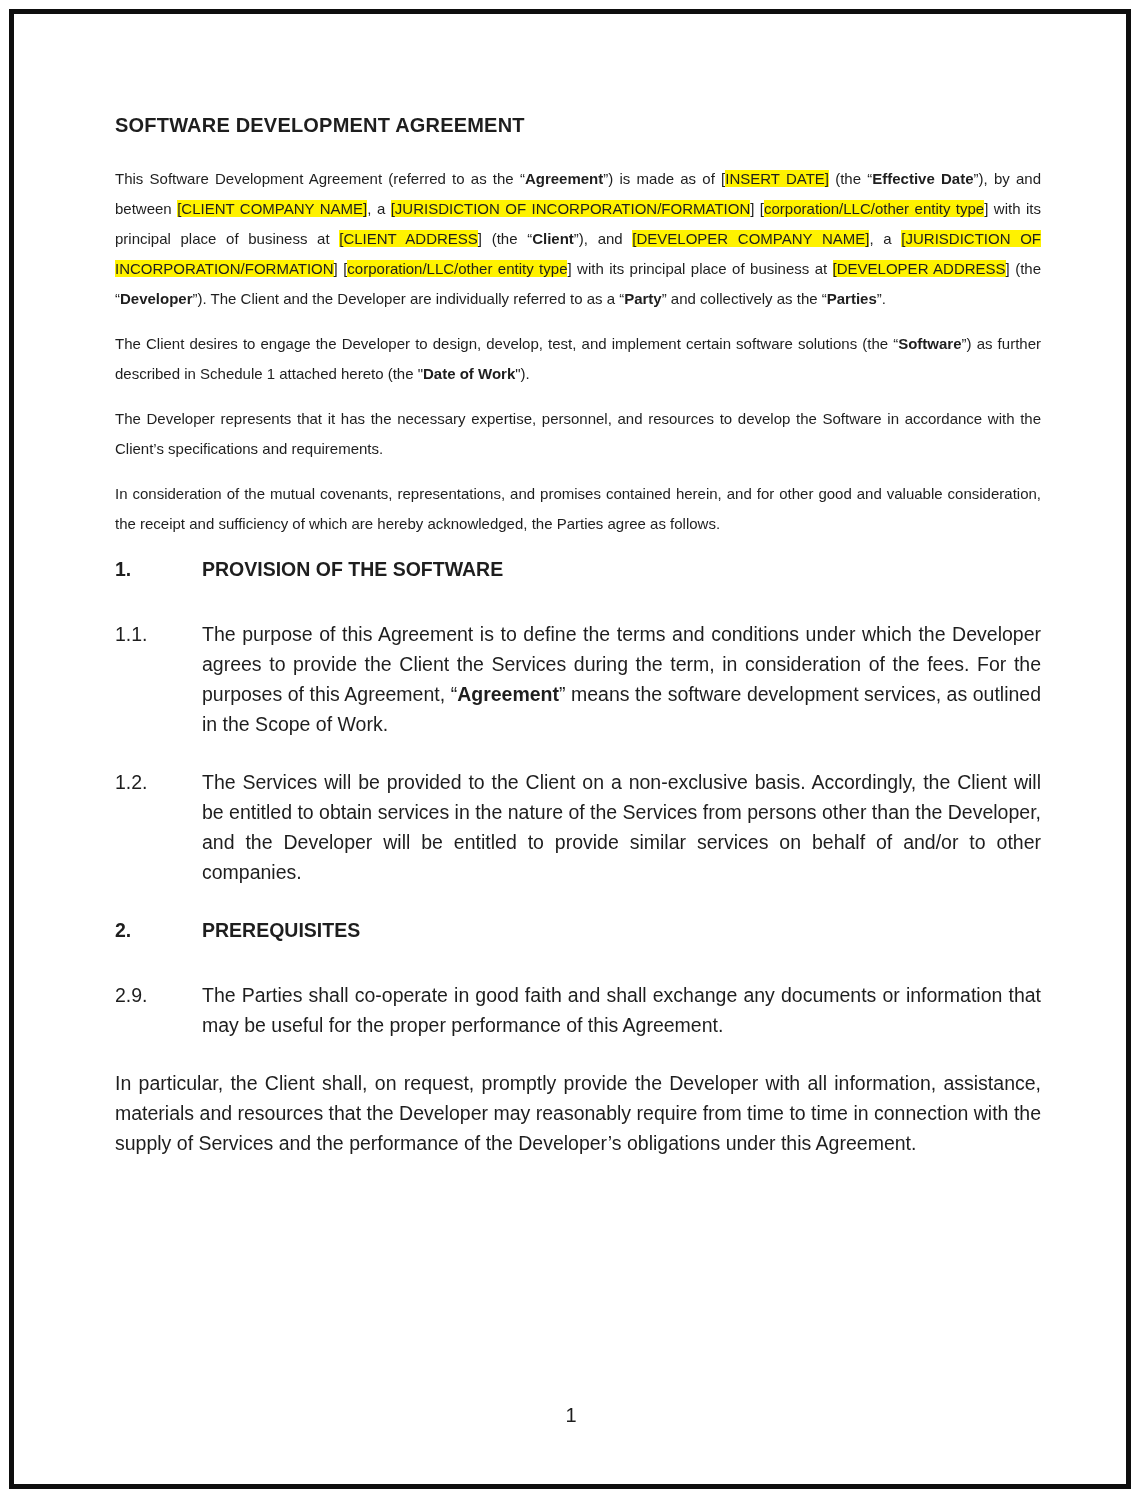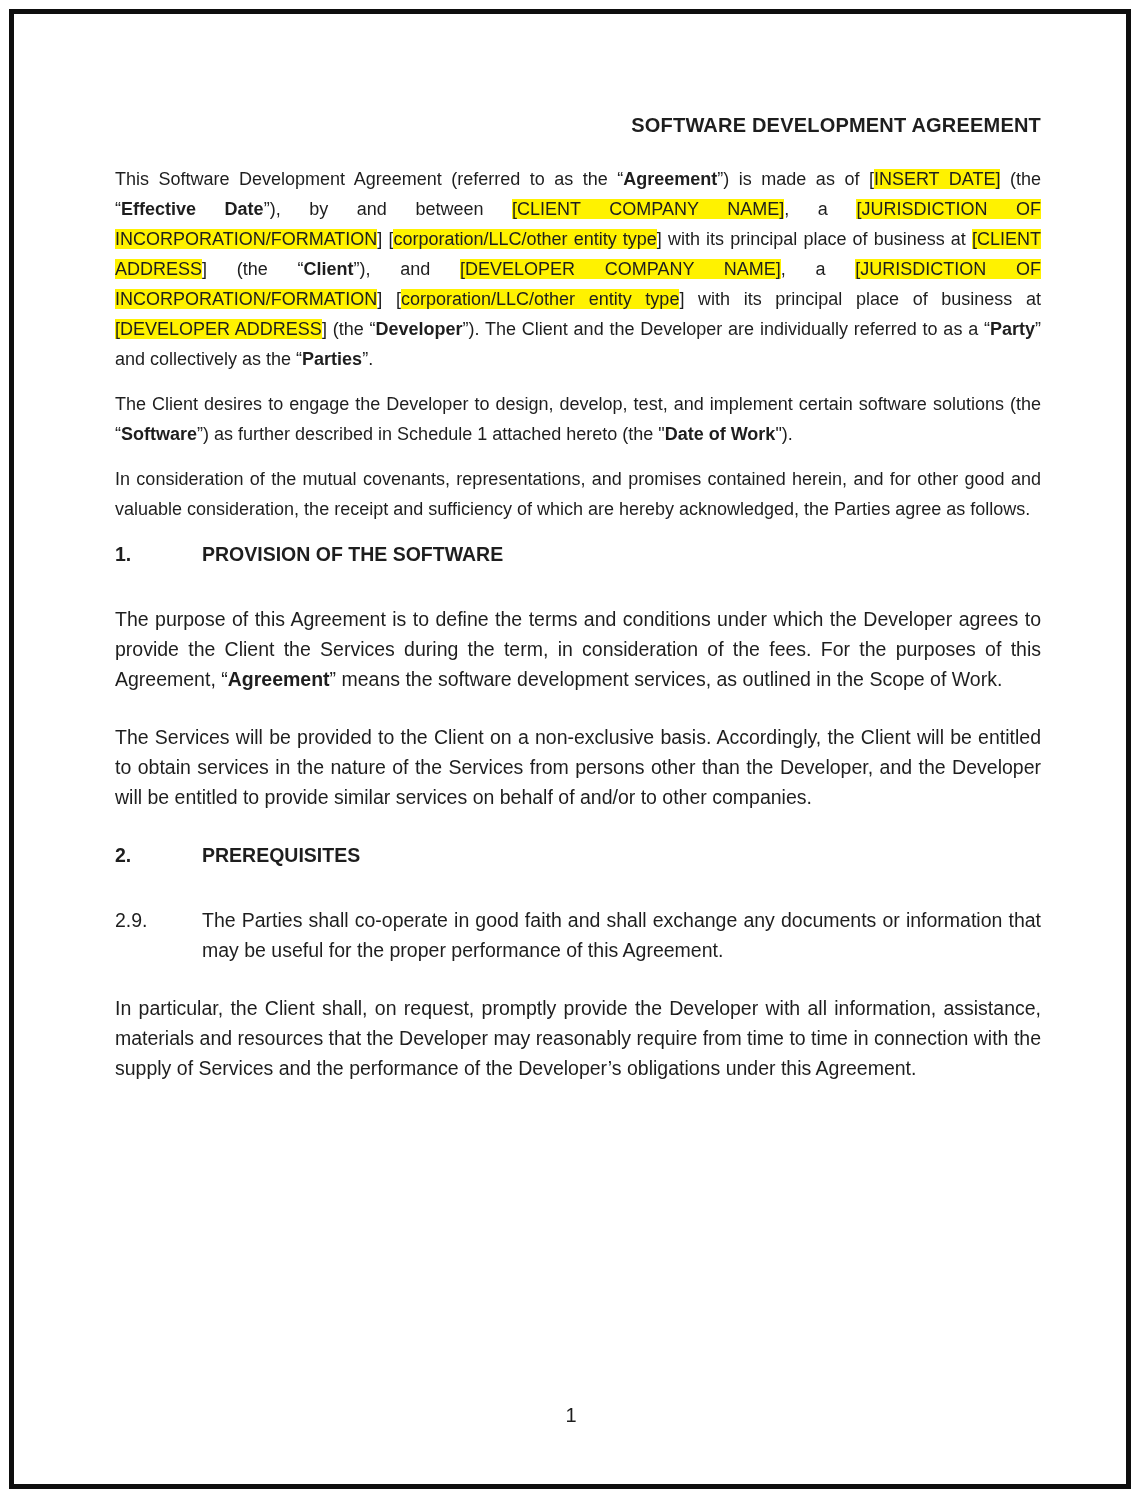--- a/index.html
+++ b/index.html
@@ -32,26 +32,26 @@
     left: 0;
     width: 1140px;
     box-sizing: border-box;
     padding: 110px 99px 0 115px;
   }
   .doc-title {
     margin: 0 0 24px 0;
     font-size: 20px;
     line-height: 30px;
     font-weight: bold;
-    text-align: right;
+    text-align: left;
     letter-spacing: 0.2px;
   }
   .para {
     margin: 0 0 15px 0;
-    font-size: 18px;
+    font-size: 15px;
     line-height: 30px;
     text-align: justify;
   }
   .sec-heading {
     display: flex;
     margin: 15px 0 35px 0;
     font-size: 19.5px;
     line-height: 30px;
     font-weight: bold;
   }
@@ -87,32 +87,35 @@
 
 <div class="page">
   <div class="frame"></div>
 
   <div class="content">
 
     <h1 class="doc-title">SOFTWARE DEVELOPMENT AGREEMENT</h1>
 
     <p class="para"><span>This Software Development Agreement (referred to as the “</span><span class="b">Agreement</span><span>”) is made as of [</span><span class="hl">INSERT DATE]</span><span> (the “</span><span class="b">Effective Date</span><span>”), by and between </span><span class="hl">[CLIENT COMPANY NAME]</span><span>, a </span><span class="hl">[JURISDICTION OF INCORPORATION/FORMATION</span><span>] [</span><span class="hl">corporation/LLC/other entity type</span><span>] with its principal place of business at </span><span class="hl">[CLIENT ADDRESS</span><span>] (the “</span><span class="b">Client</span><span>”), and </span><span class="hl">[DEVELOPER COMPANY NAME]</span><span>, a </span><span class="hl">[JURISDICTION OF INCORPORATION/FORMATION</span><span>] [</span><span class="hl">corporation/LLC/other entity type</span><span>] with its principal place of business at </span><span class="hl">[DEVELOPER ADDRESS</span><span>] (the “</span><span class="b">Developer</span><span>”). The Client and the Developer are individually referred to as a “</span><span class="b">Party</span><span>” and collectively as the “</span><span class="b">Parties</span><span>”.</span></p>
     <p class="para"><span>The Client desires to engage the Developer to design, develop, test, and implement certain software solutions (the “</span><span class="b">Software</span><span>”) as further described in Schedule 1 attached hereto (the "</span><span class="b">Date of Work</span><span>").</span></p>
+    <p class="para"><span>The Developer represents that it has the necessary expertise, personnel, and resources to develop the Software in accordance with the Client’s specifications and requirements.</span></p>
     <p class="para"><span>In consideration of the mutual covenants, representations, and promises contained herein, and for other good and valuable consideration, the receipt and sufficiency of which are hereby acknowledged, the Parties agree as follows.</span></p>
 
     <div class="sec-heading">
       <span class="num-col">1.</span>
       <span class="text-col-h">PROVISION OF THE SOFTWARE</span>
     </div>
 
     <div class="clause">
+      <span class="num-col">1.1.</span>
       <div class="text-col"><span>The purpose of this Agreement is to define the terms and conditions under which the Developer agrees to provide the Client the Services during the term, in consideration of the fees. For the purposes of this Agreement, “</span><span class="b">Agreement</span><span>” means the software development services, as outlined in the Scope of Work.</span></div>
     </div>
 
     <div class="clause">
+      <span class="num-col">1.2.</span>
       <div class="text-col"><span>The Services will be provided to the Client on a non-exclusive basis. Accordingly, the Client will be entitled to obtain services in the nature of the Services from persons other than the Developer, and the Developer will be entitled to provide similar services on behalf of and/or to other companies.</span></div>
     </div>
 
     <div class="sec-heading">
       <span class="num-col">2.</span>
       <span class="text-col-h">PREREQUISITES</span>
     </div>
 
     <div class="clause">
       <span class="num-col">2.9.</span>

